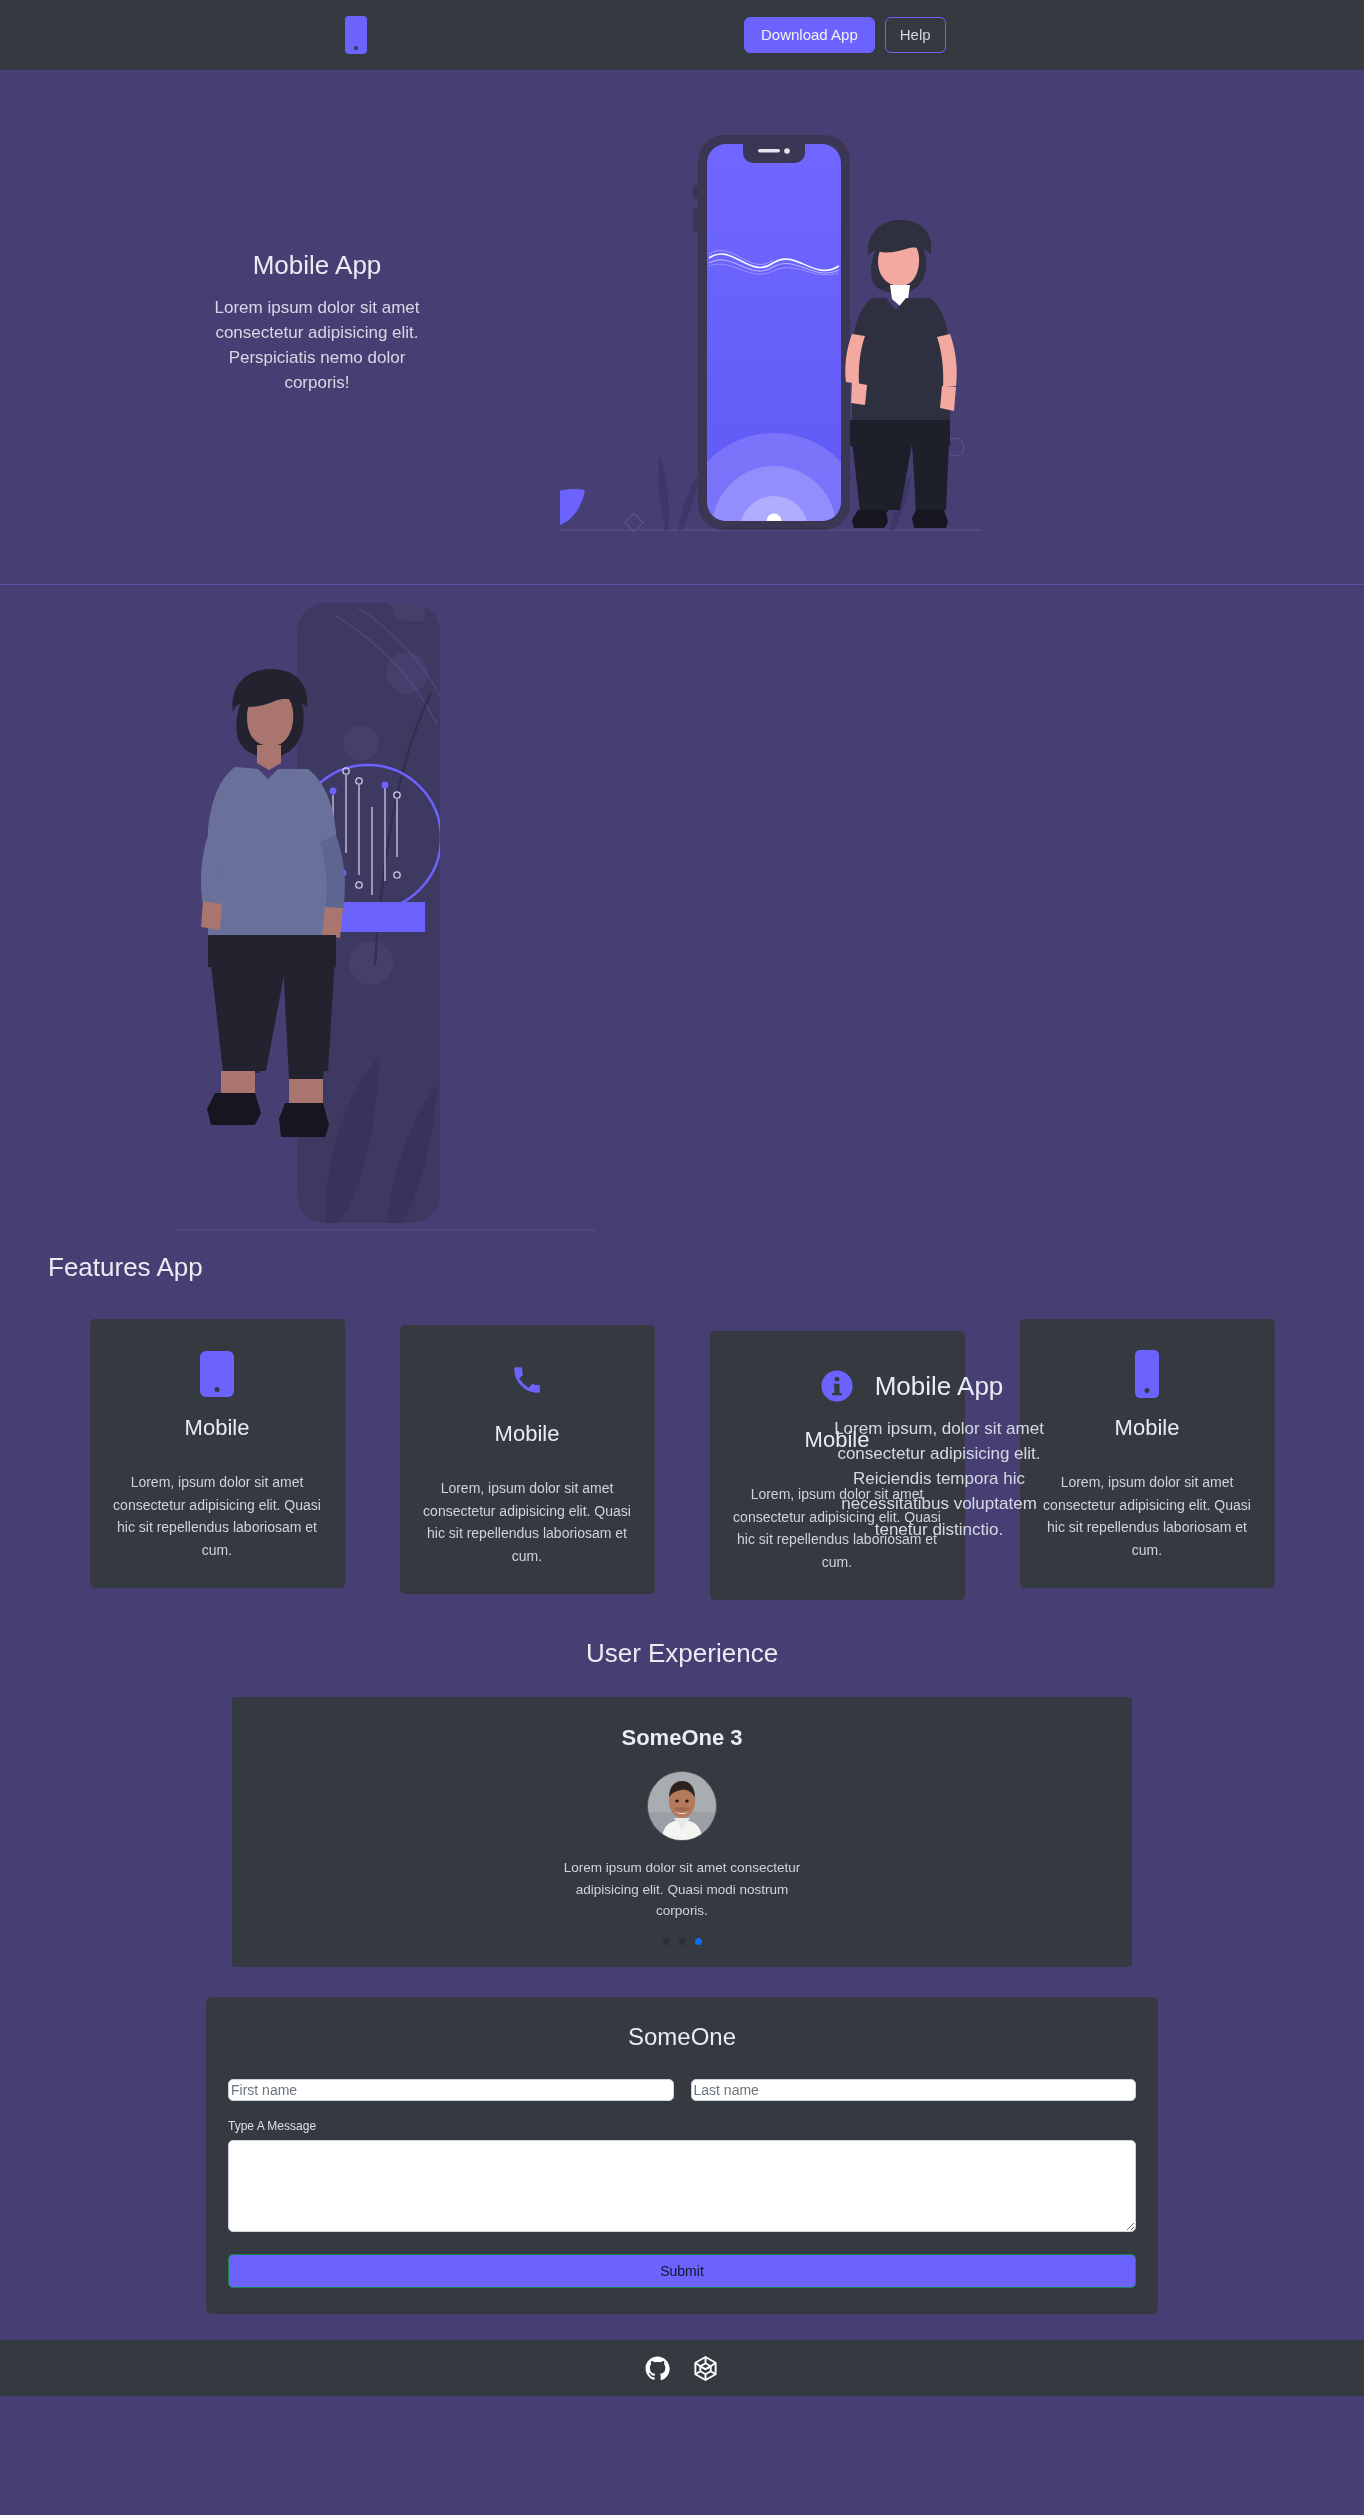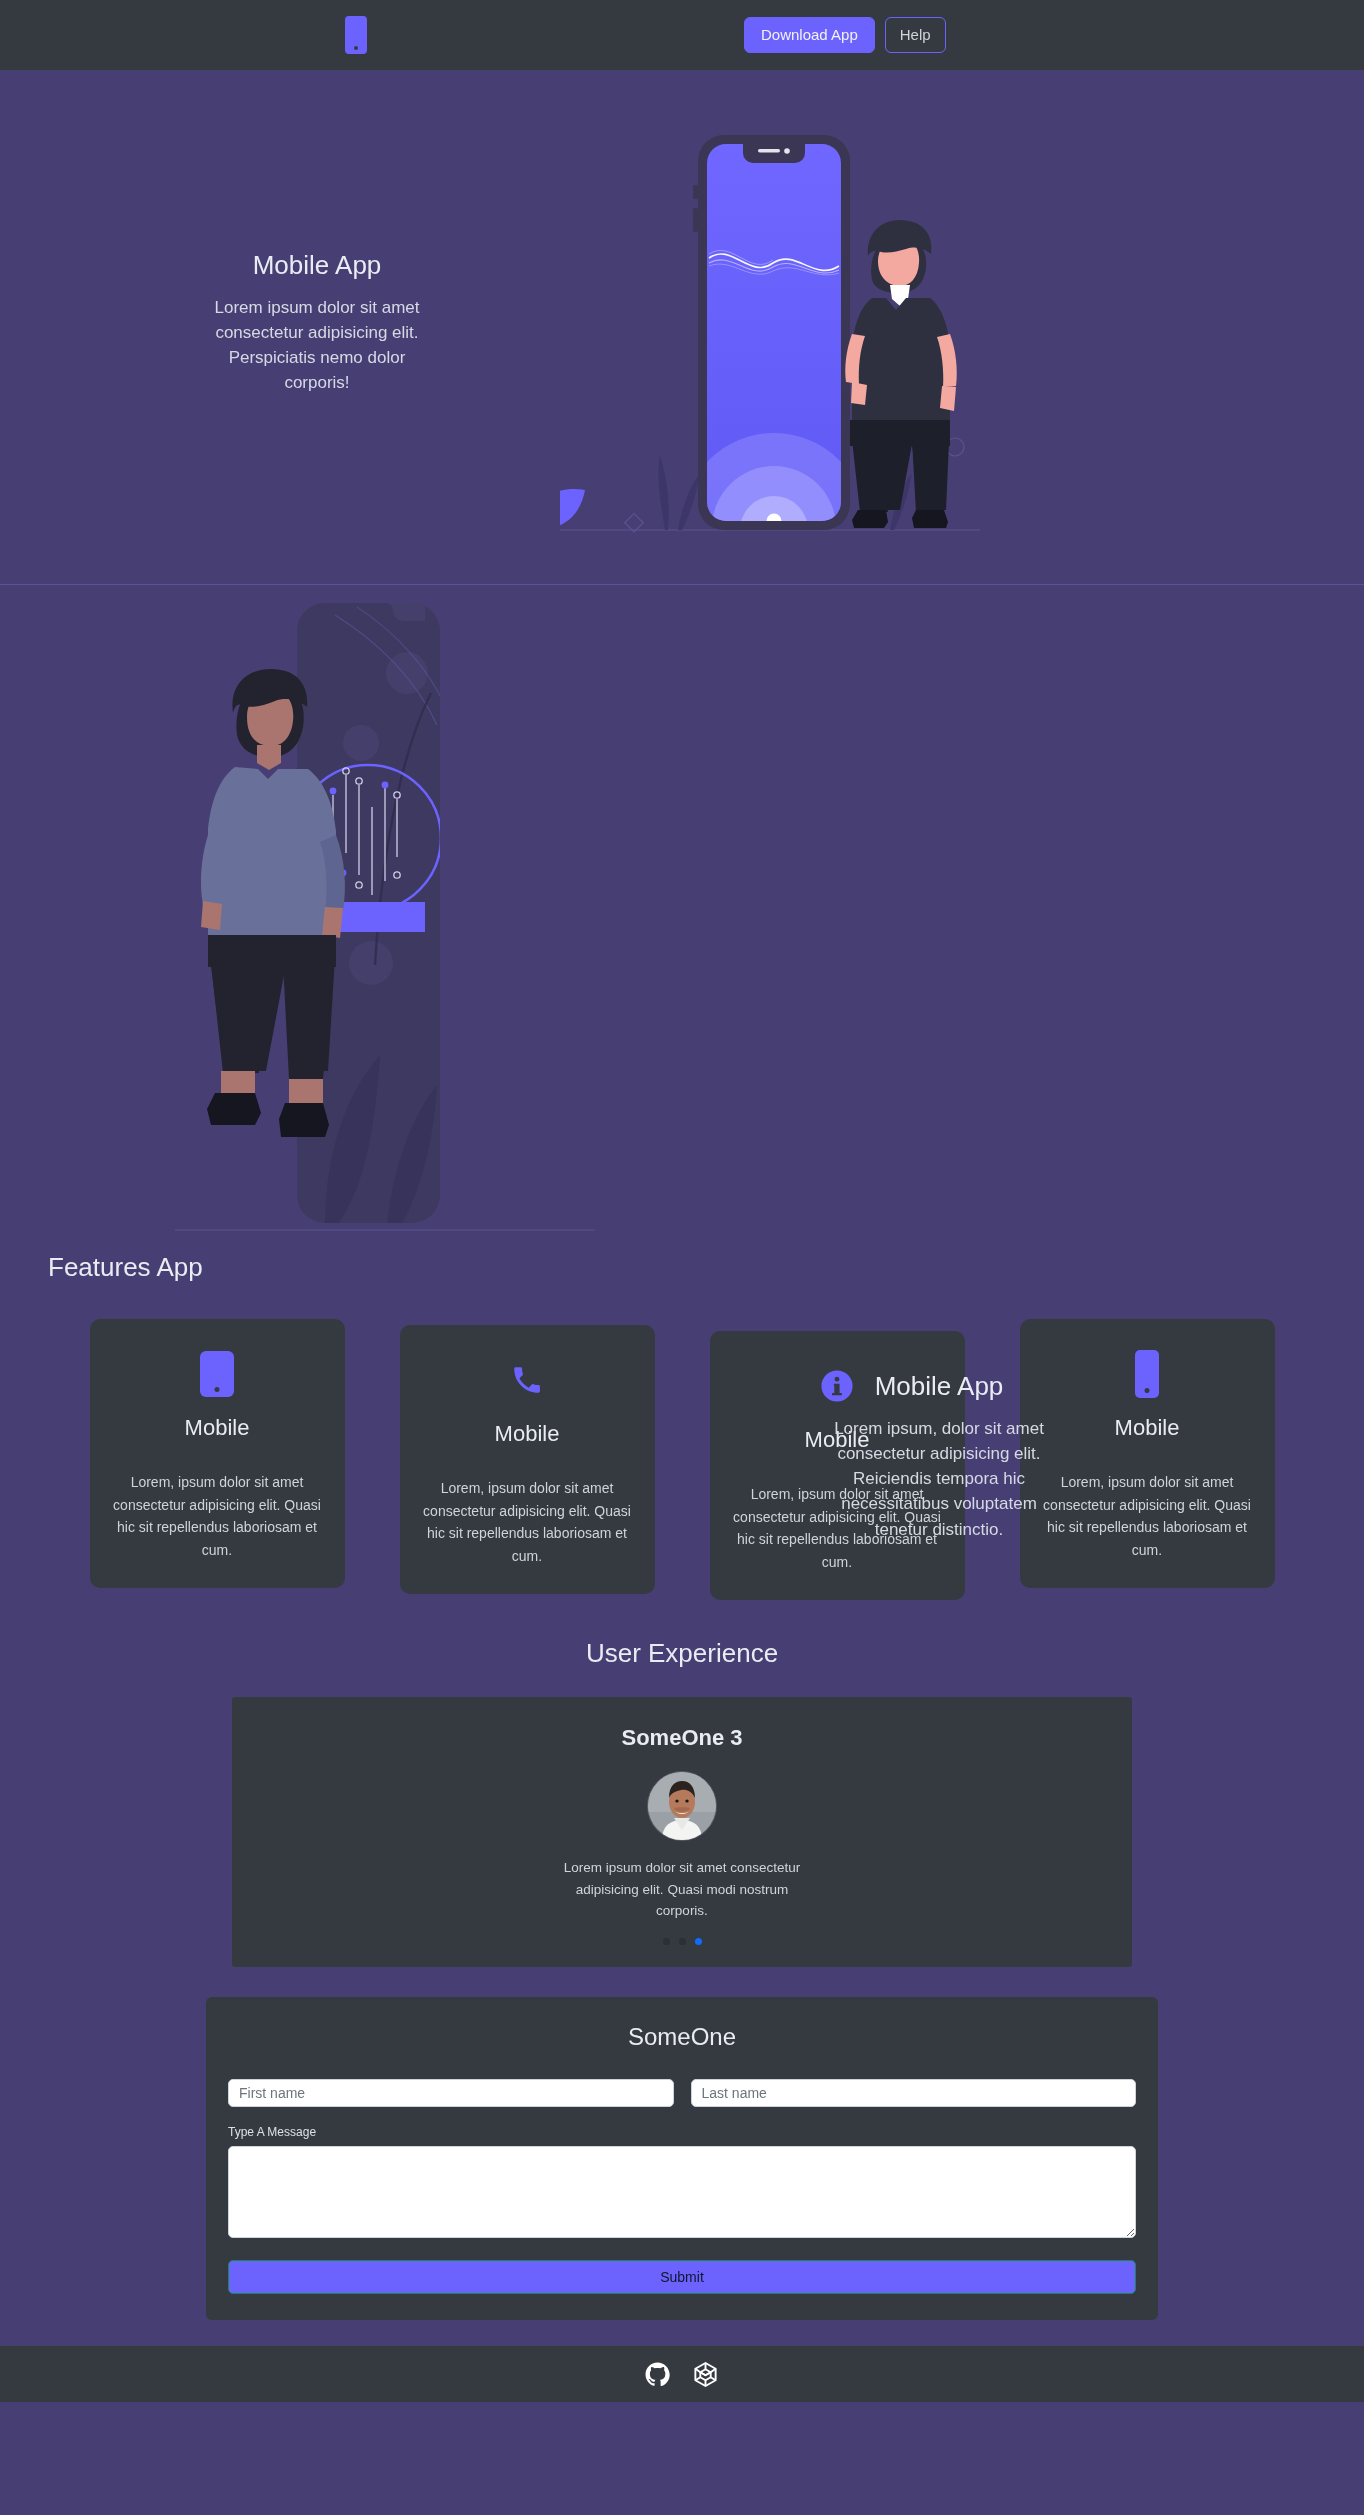--- a/index.html
+++ b/index.html
@@ -129,21 +129,21 @@
   }
   .cards {
     display: flex;
     justify-content: center;
     gap: 55px;
     padding: 0 40px;
   }
   .card {
     width: 255px;
     background: #343a40;
-    border-radius: 10px;
+    border-radius: 5px;
     padding: 28px 22px 26px 22px;
     text-align: center;
   }
   .card-icon {
     height: 54px;
     display: flex;
     align-items: center;
     justify-content: center;
     margin-bottom: 14px;
   }
@@ -228,25 +228,25 @@
   .c-title {
     text-align: center;
     color: #e9ecf2;
     font-size: 24px;
     font-weight: 400;
     margin-bottom: 28px;
   }
   .c-row { display: flex; gap: 17px; margin-bottom: 18px; }
   .c-input {
     flex: 1;
-    height: 28px;
+    height: 22px;
     border: 1px solid #ced4da;
     border-radius: 5px;
     background: #fff;
-    padding: 0 10px;
+    padding: 0 2px;
     font-size: 14px;
     color: #4d7c0f;
     font-family: "Liberation Sans", sans-serif;
   }
   .c-input::placeholder { color: #6c757d; }
   .c-label {
     display: block;
     color: #dde1e6;
     font-size: 12px;
     margin-bottom: 7px;

